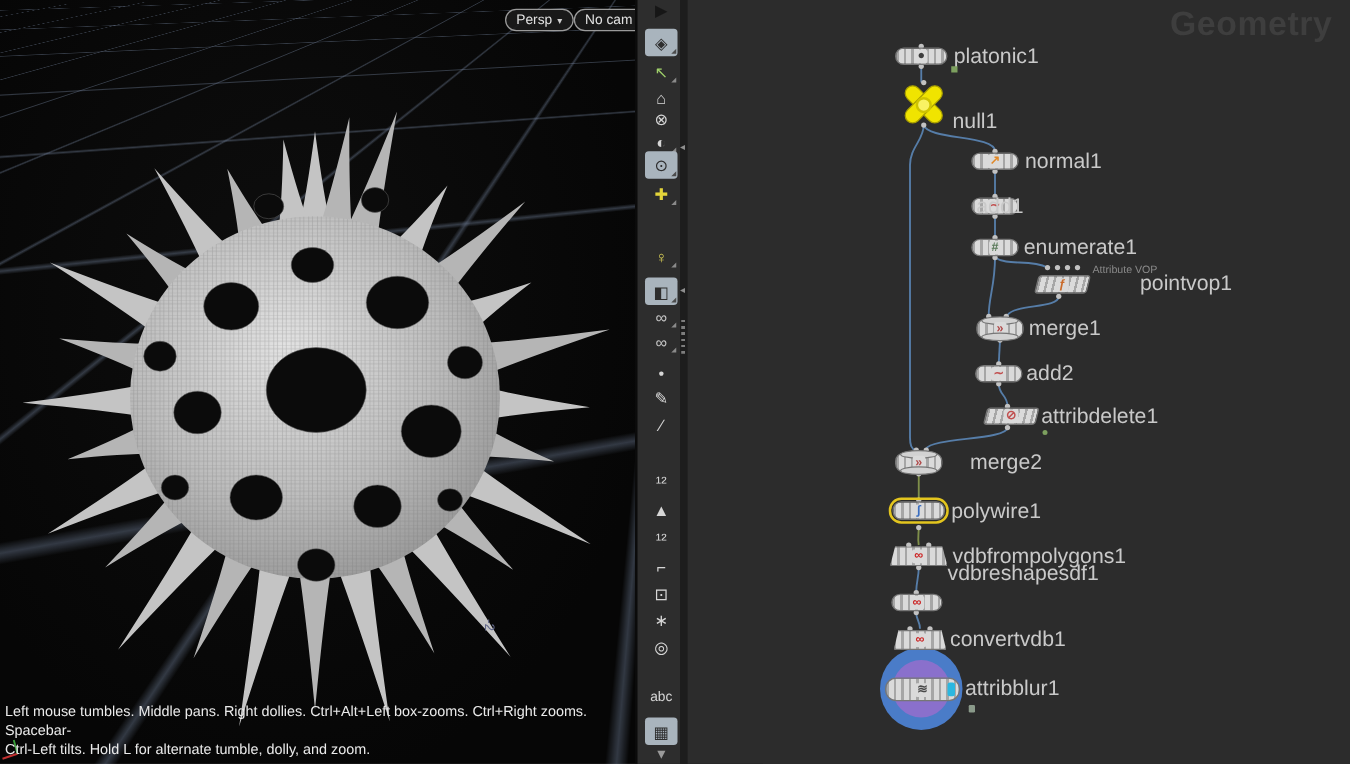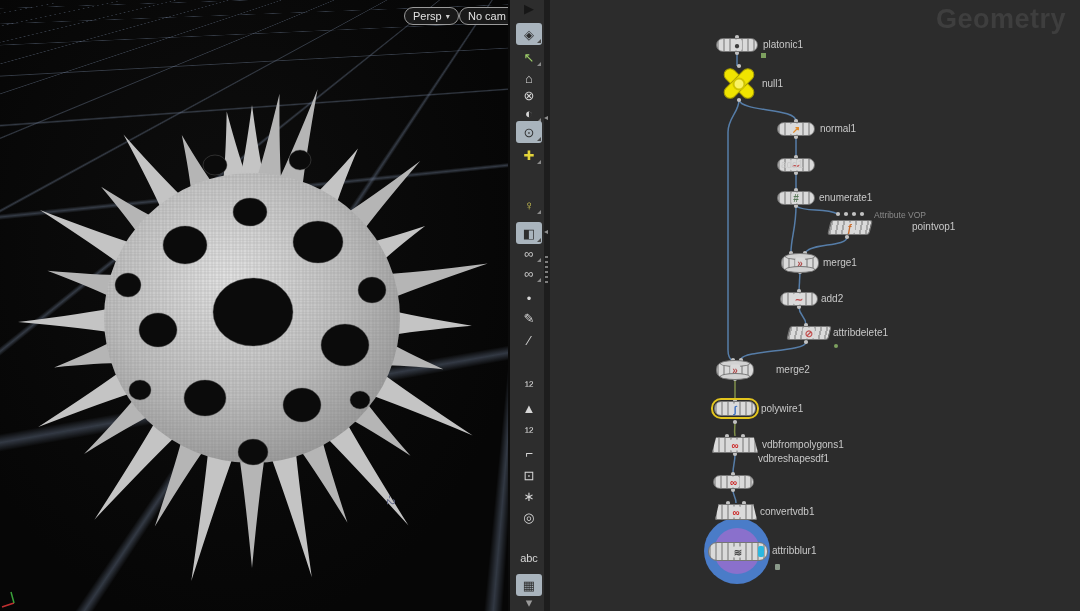--- a/index.html
+++ b/index.html
@@ -65,21 +65,21 @@
   .nullx{width:34px;height:34px;background:none;border:none;}
   .nullx::before,.nullx::after{content:"";position:absolute;left:-2px;top:10px;width:38px;height:13px;
       background:#f0e400;border:1px solid #a89e00;border-radius:7px;box-sizing:border-box;}
   .nullx::before{transform:rotate(45deg);} .nullx::after{transform:rotate(-45deg);}
   .nullring{position:absolute;left:50%;top:50%;width:9px;height:9px;border:2px solid #cfc400;
       background:#f9f263;border-radius:50%;transform:translate(-50%,-50%);z-index:1;}
   .halo{position:absolute;width:66px;height:66px;border-radius:50%;background:#4a7cc8;z-index:2;
       display:flex;align-items:center;justify-content:center;}
   .halo-in{width:46px;height:46px;border-radius:50%;background:#8a70cc;}
   .dispbar{position:absolute;right:3px;top:3px;bottom:3px;width:6px;background:#2bb7e0;border-radius:2px;}
-  .nlabel{position:absolute;font-size:10px;line-height:14px;color:#c9c9c9;z-index:3;white-space:nowrap;}
+  .nlabel{position:absolute;font-size:17px;line-height:14px;color:#c9c9c9;z-index:3;white-space:nowrap;}
   .nsub{position:absolute;font-size:8.5px;line-height:10px;color:#8a8a8a;z-index:3;white-space:nowrap;}
   .badge{position:absolute;z-index:3;}
 </style>
 </head>
 <body>
 
 <div class="vp">
   <div class="gridwrap">
     <div class="grid3d"></div>
   </div>
@@ -156,20 +156,22 @@
   </div>
 
   <div class="gridlabel">-2</div>
 
   <svg class="axis" width="26" height="26">
     <line x1="14" y1="18" x2="2" y2="22" stroke="#c03030" stroke-width="1.5"></line>
     <line x1="14" y1="18" x2="11" y2="7" stroke="#3aa03a" stroke-width="1.5"></line>
   </svg>
 
   <div class="status">
+    <div>Left mouse tumbles. Middle pans. Right dollies. Ctrl+Alt+Left box-zooms. Ctrl+Right zooms. Spacebar-</div>
+    <div>Ctrl-Left tilts. Hold L for alternate tumble, dolly, and zoom.</div>
   </div>
 </div>
 
 <div class="tbar">
     <div class="tbtn" style="top: 8px; color: rgb(22, 22, 22);">▶</div>
     <div class="tbtn hl sub" style="top: 34px; color: rgb(46, 46, 46);">◈</div>
     <div class="tbtn sub" style="top: 57px; color: rgb(159, 208, 106);">↖</div>
     <div class="tbtn" style="top: 78px; color: rgb(214, 214, 214);">⌂</div>
     <div class="tbtn" style="top: 95px; color: rgb(214, 214, 214);">⊗</div>
     <div class="tbtn sub" style="top: 113px; color: rgb(214, 214, 214);">◐</div>
@@ -264,21 +266,21 @@
 
 <div class="node cap" style="left:716px;top:38px;width:42px">
   <span class="nicon" style="color:#3d3d3d">●</span>
 </div>
 <div class="nlabel" style="left:763px;top:38px">platonic1</div>
 <div class="badge" style="left:761px;top:53px;width:5px;height:5px;background:#7da05f"></div>
 
 <div class="node nullx" style="left:722px;top:67px">
   <span class="nullring"></span>
 </div>
-<div class="nlabel" style="left:762px;top:77px">null1</div>
+<div class="nlabel" style="left:762px;top:90px">null1</div>
 
 <div class="node cap" style="left:777px;top:122px;width:38px">
   <span class="nicon" style="color:#e0892a">↗</span>
 </div>
 <div class="nlabel" style="left:820px;top:122px">normal1</div>
 
 <div class="node cap" style="left:777px;top:158px;width:38px">
   <span class="nicon" style="color:#c14f4f">∼</span>
 </div>
 <div class="nlabel" style="left:781px;top:158px">add1</div>

